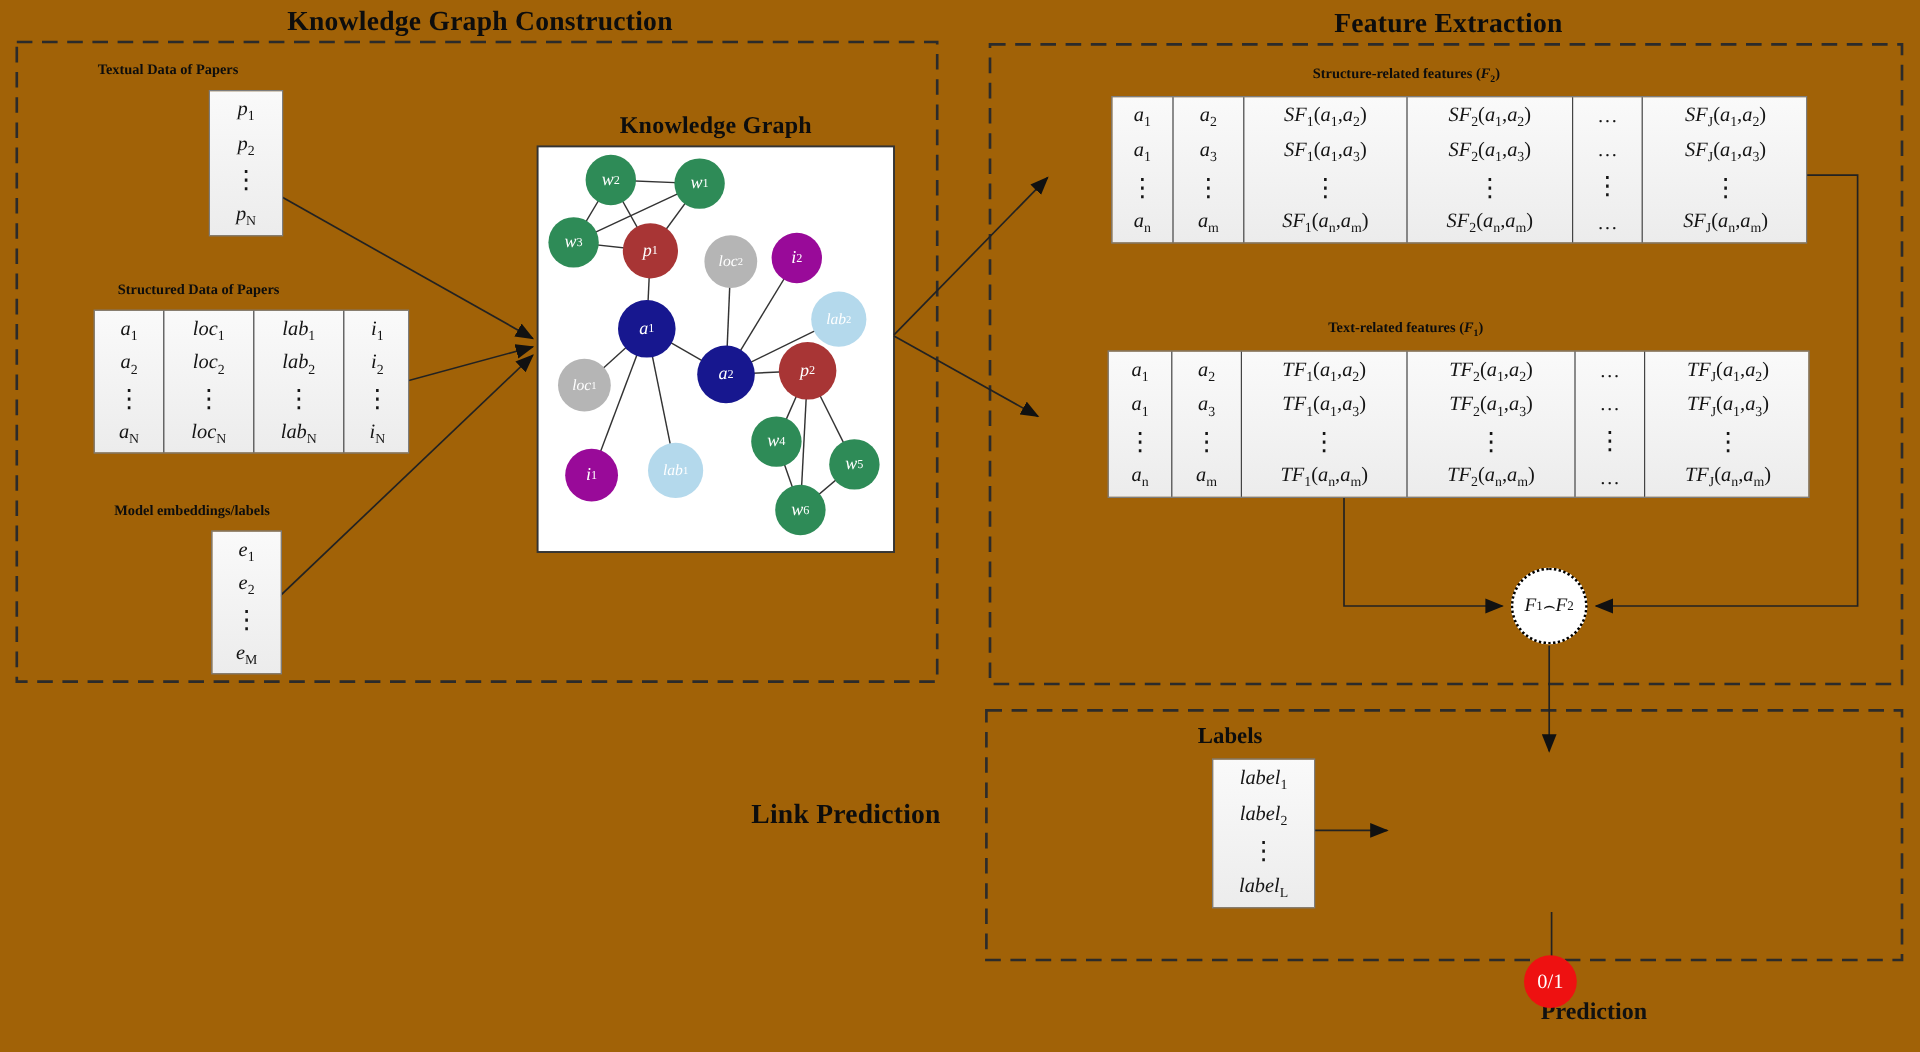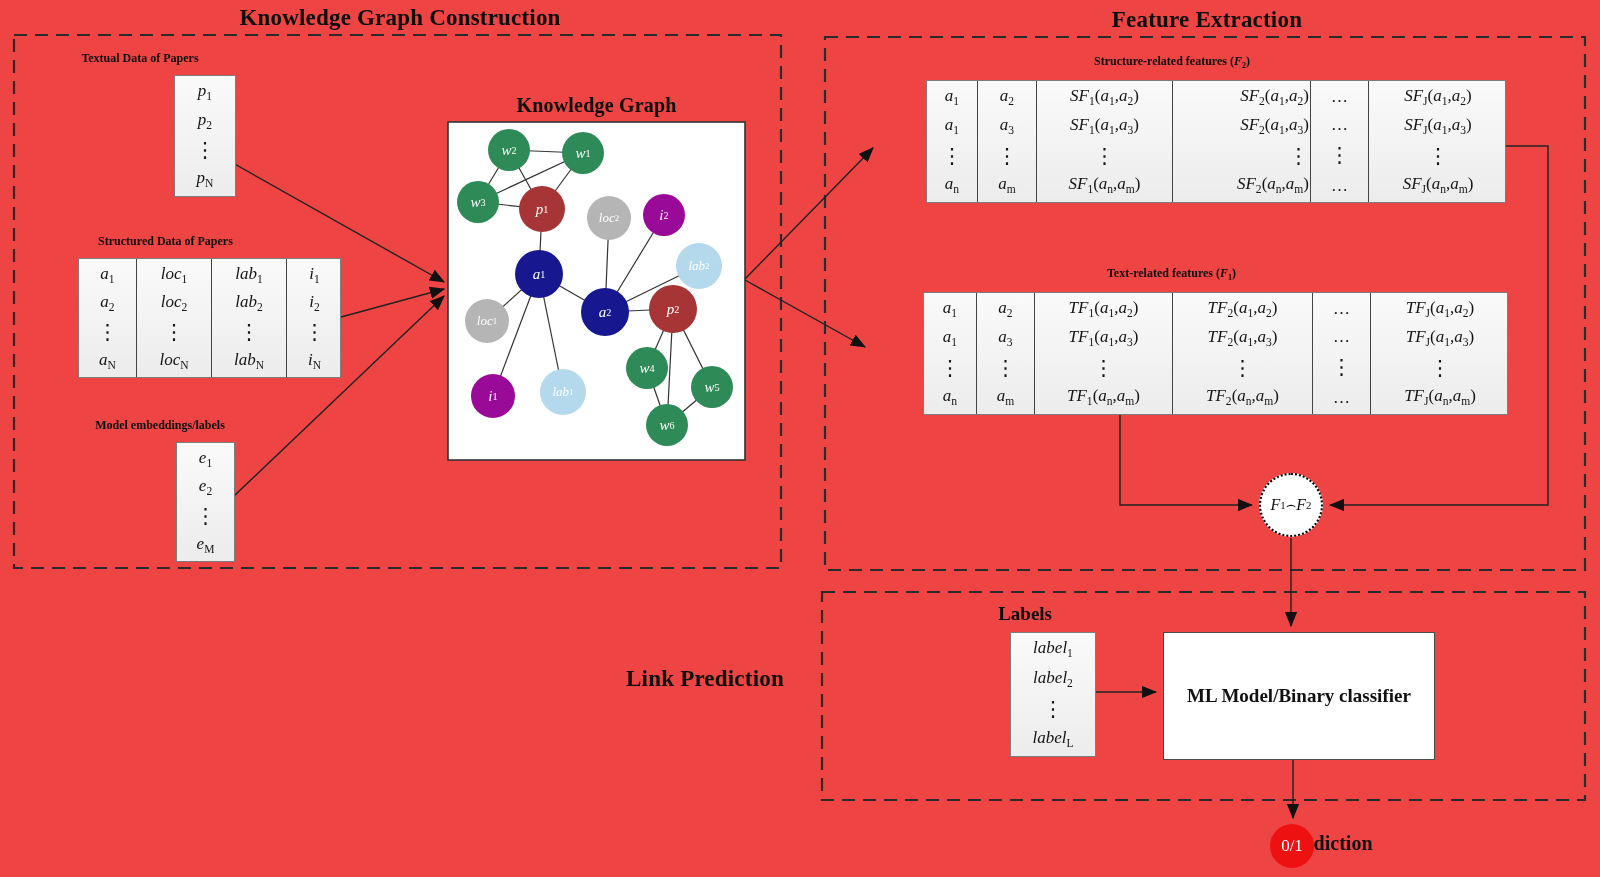--- a/index.html
+++ b/index.html
@@ -1,32 +1,32 @@
 <!DOCTYPE html>
 <html><head>
 <meta charset="utf-8">
 <style>
   html,body{margin:0;padding:0;background:#ffffff;}
   body{width:1600px;height:877px;font-family:"Liberation Serif","DejaVu Serif",serif;color:#111;}
-  .canvas{position:relative;width:1600px;height:877px;overflow:hidden;background:#ef4444;}
+  .canvas{position:relative;width:1600px;height:877px;overflow:hidden;background:#a16207;}
   svg.wires{position:absolute;left:0;top:0;}
   .sec-title{position:absolute;font-weight:bold;font-size:23px;text-align:center;color:#0d0d0d;letter-spacing:.2px;}
   .sub-title{position:absolute;font-weight:bold;font-size:12px;text-align:center;color:#0d0d0d;}
   .dtable{position:absolute;display:flex;background:linear-gradient(#fafafa,#ececec);border:1.6px solid #7d7d7d;box-sizing:border-box;margin-left:44px;}
   .tcol{flex:1;display:flex;flex-direction:column;justify-content:space-around;align-items:center;border-right:1.2px solid #444;box-sizing:border-box;padding:2px 1px;}
   .tcol:last-child{border-right:none;}
   .cell{text-align:center;font-size:17px;line-height:1.15;color:#151515;white-space:nowrap;}
   .cell i{font-style:italic;}
   .cell sub,.gnode sub,.mcirc sub,.sub-title sub{font-size:.68em;}
   .cell.vd{font-size:21px;letter-spacing:0;}
   .gnode{position:absolute;border-radius:50%;display:flex;align-items:center;justify-content:center;color:#fff;font-style:normal;z-index:5;}
   .gnode i{font-style:italic;}
   .mcirc{position:absolute;left:1259px;top:473px;width:64px;height:64px;border:2.6px dotted #000;border-radius:50%;display:flex;align-items:center;justify-content:center;font-size:16px;box-sizing:border-box;background:#fff;z-index:4;}
   .mlbox{position:absolute;left:1163px;top:632px;width:272px;height:128px;border:1.6px solid #4a4a4a;background:#fff;display:flex;align-items:center;justify-content:center;font-weight:bold;font-size:19px;box-sizing:border-box;}
-  .predc{position:absolute;left:1270px;top:824px;width:44px;height:44px;border-radius:50%;display:flex;align-items:center;justify-content:center;color:#fff;font-size:17px;z-index:5;}
+  .predc{position:absolute;left:1270px;top:796px;width:44px;height:44px;border-radius:50%;display:flex;align-items:center;justify-content:center;color:#fff;font-size:17px;z-index:5;}
   .predl{position:absolute;left:1284px;top:832px;font-weight:bold;font-size:20px;}
 </style>
 </head>
 <body>
 
 <div class="canvas">
 
   <svg class="wires" width="1600" height="877" viewBox="0 0 1600 877">
     <defs>
       <marker id="arrow" viewBox="0 0 10 8" refX="9.2" refY="4" markerWidth="11" markerHeight="9" orient="auto-start-reverse">
@@ -141,21 +141,21 @@
         <div class="cell"><i>a</i><sub>3</sub></div>
         <div class="cell vd">⋮</div>
         <div class="cell"><i>a</i><sub>m</sub></div>
       </div>
       <div class="tcol" style="width: 136px; flex: 0 0 auto;">
         <div class="cell"><i>SF</i><sub>1</sub>(<i>a</i><sub>1</sub>,<i>a</i><sub>2</sub>)</div>
         <div class="cell"><i>SF</i><sub>1</sub>(<i>a</i><sub>1</sub>,<i>a</i><sub>3</sub>)</div>
         <div class="cell vd">⋮</div>
         <div class="cell"><i>SF</i><sub>1</sub>(<i>a</i><sub>n</sub>,<i>a</i><sub>m</sub>)</div>
       </div>
-      <div class="tcol" style="width: 138px; flex: 0 0 auto; align-items: flex-end;">
+      <div class="tcol" style="width: 138px; flex: 0 0 auto;">
         <div class="cell"><i>SF</i><sub>2</sub>(<i>a</i><sub>1</sub>,<i>a</i><sub>2</sub>)</div>
         <div class="cell"><i>SF</i><sub>2</sub>(<i>a</i><sub>1</sub>,<i>a</i><sub>3</sub>)</div>
         <div class="cell vd">⋮</div>
         <div class="cell"><i>SF</i><sub>2</sub>(<i>a</i><sub>n</sub>,<i>a</i><sub>m</sub>)</div>
       </div>
       <div class="tcol" style="width: 58px; flex: 0 0 auto;">
         <div class="cell">…</div>
         <div class="cell">…</div>
         <div class="cell vd">⋮</div>
         <div class="cell">…</div>
@@ -213,21 +213,20 @@
   <div class="sub-title" style="left:966px;top:603px;width:86px;font-size:19px;text-align:right;">Labels</div>
   <div class="dtable" style="left:966px;top:632px;width:86px;height:125px;">
       <div class="tcol">
         <div class="cell"><i>label</i><sub>1</sub></div>
         <div class="cell"><i>label</i><sub>2</sub></div>
         <div class="cell vd">⋮</div>
         <div class="cell"><i>label</i><sub>L</sub></div>
       </div>
     </div>
 
-  <div class="mlbox">ML Model/Binary classifier</div>
 
   <div class="predc" id="pred-circle" style="background: rgb(238, 17, 17);">0/1</div>
   <div class="predl">Prediction</div>
 
 <div class="gnode" style="left: 488px; top: 129px; width: 42px; height: 42px; background: rgb(46, 139, 87); font-size: 15px;">
       <i>w</i>
       <sub>2</sub>
     </div>
     <div class="gnode" style="left: 562px; top: 132px; width: 42px; height: 42px; background: rgb(46, 139, 87); font-size: 15px;">
       <i>w</i>

